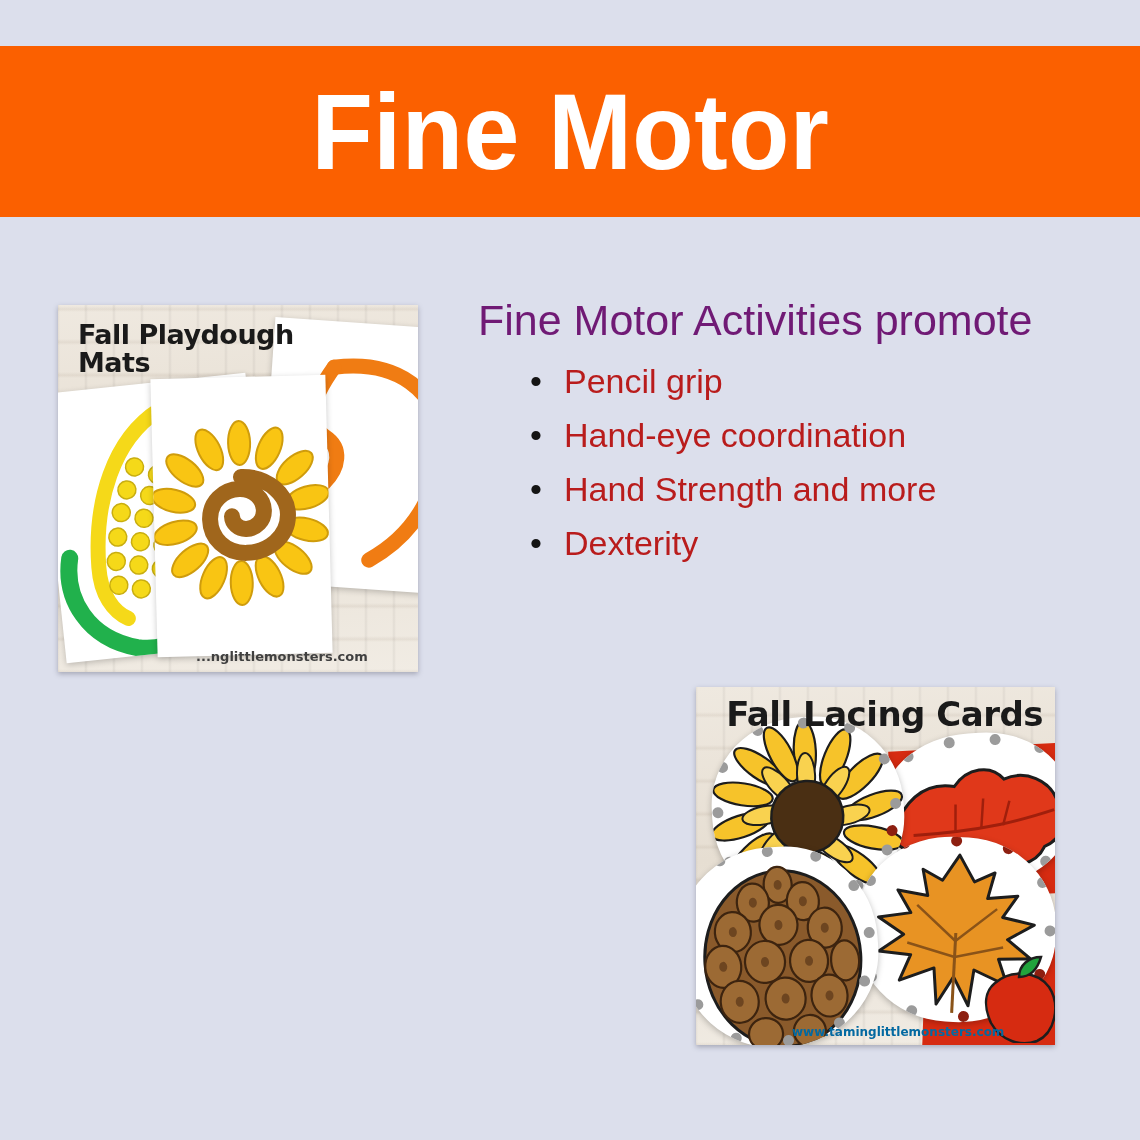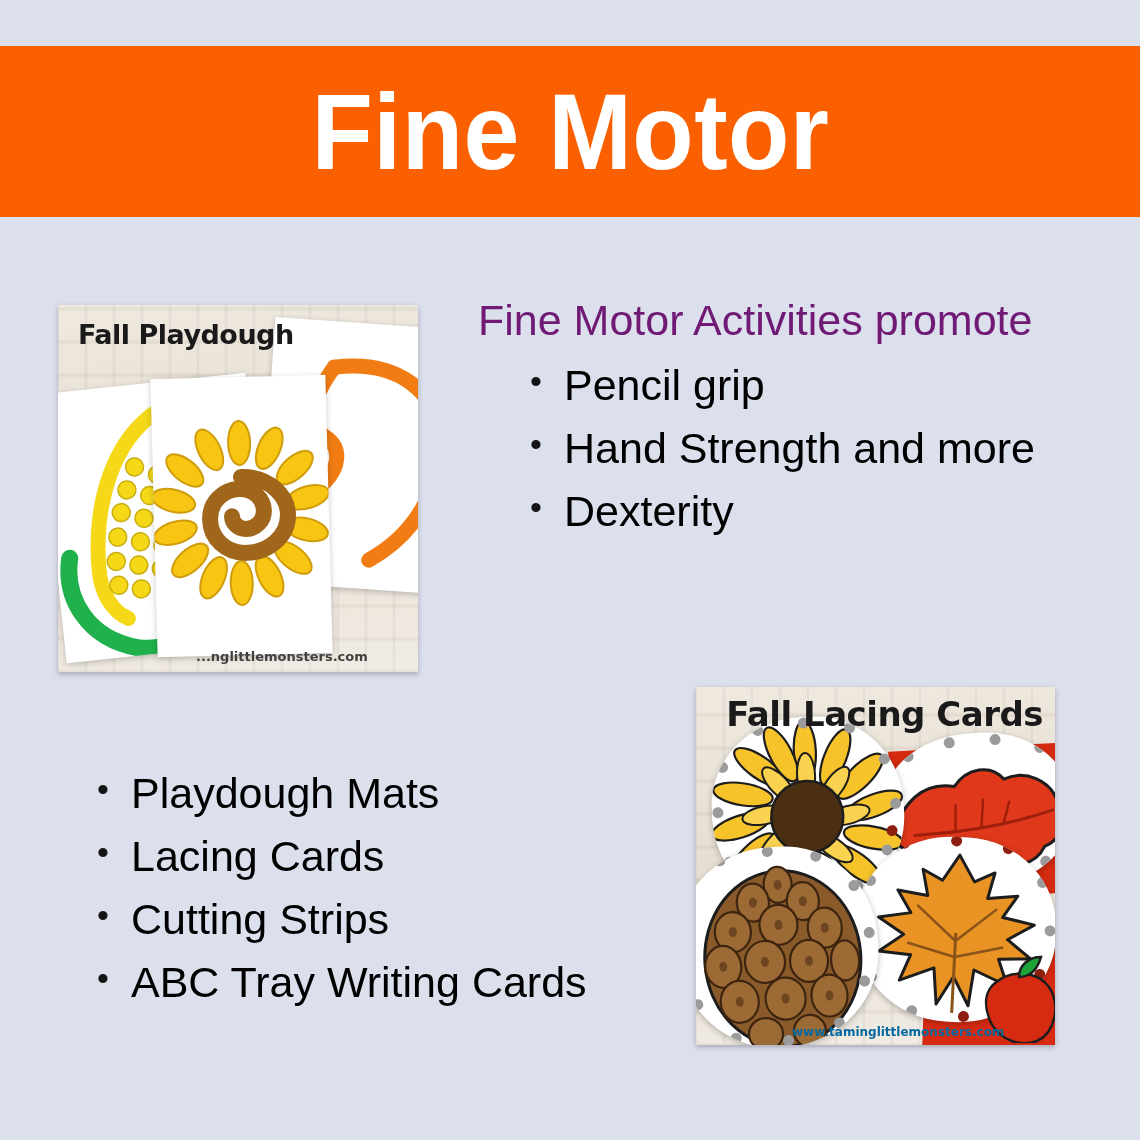--- a/index.html
+++ b/index.html
@@ -54,26 +54,26 @@
     color: #701a75;
     white-space: nowrap;
   }
   ul.bullets {
     list-style: none;
     margin: 0;
     padding: 0;
   }
   ul.bullets li {
     position: relative;
-    font-size: 43px;
+    font-size: 34px;
     line-height: 1.0;
     padding-left: 34px;
     margin-top: 20px;
     white-space: nowrap;
-    color: #000000;
+    color: #b91c1c;
   }
   ul.bullets li::before {
     content: "\2022";
     position: absolute;
     left: 0;
     top: -2px;
     font-size: 34px;
     line-height: 1.16;
     color: #141414;
   }
@@ -296,20 +296,21 @@
 
         <path d="M88 100 C116 100 134 120 134 138 C134 162 112 176 92 176
                  C70 176 56 160 56 142 C56 124 70 112 86 112
                  C100 112 110 122 110 134 C110 144 102 152 92 152
                  C84 152 78 146 78 139" fill="none" stroke="#a0661c" stroke-width="16" stroke-linecap="round"></path>
       </svg>
     </div>
 
     <div class="photo-title">
       <div>Fall Playdough</div>
+      <div>Mats</div>
     </div>
     <div class="watermark">...nglittlemonsters.com</div>
   </div>
 
   <div id="photo-lacing" class="photo">
     <div class="wood"></div>
 
     <div class="red-panel" style="left:196px; top:60px; width:180px; height:150px; transform:rotate(-3deg);"></div>
     <div class="red-panel" style="left:228px; top:250px; width:150px; height:120px; transform:rotate(2deg);"></div>
 
@@ -467,27 +468,22 @@
     </div>
 
     <div class="photo-title">Fall Lacing Cards</div>
     <div class="watermark">www.taminglittlemonsters.com</div>
   </div>
 
   <div id="promote-block" class="text-block">
     <div class="block-heading">Fine Motor Activities promote</div>
     <ul class="bullets">
       <li>Pencil grip</li>
+      <li>Hand-eye coordination</li>
       <li>Hand Strength and more</li>
       <li>Dexterity</li>
     </ul>
   </div>
 
   <div id="included-block" class="text-block">
-    <ul class="bullets">
-      <li>Playdough Mats</li>
-      <li>Lacing Cards</li>
-      <li>Cutting Strips</li>
-      <li>ABC Tray Writing Cards</li>
-    </ul>
   </div>
 
 </div>
 
 </body></html>

